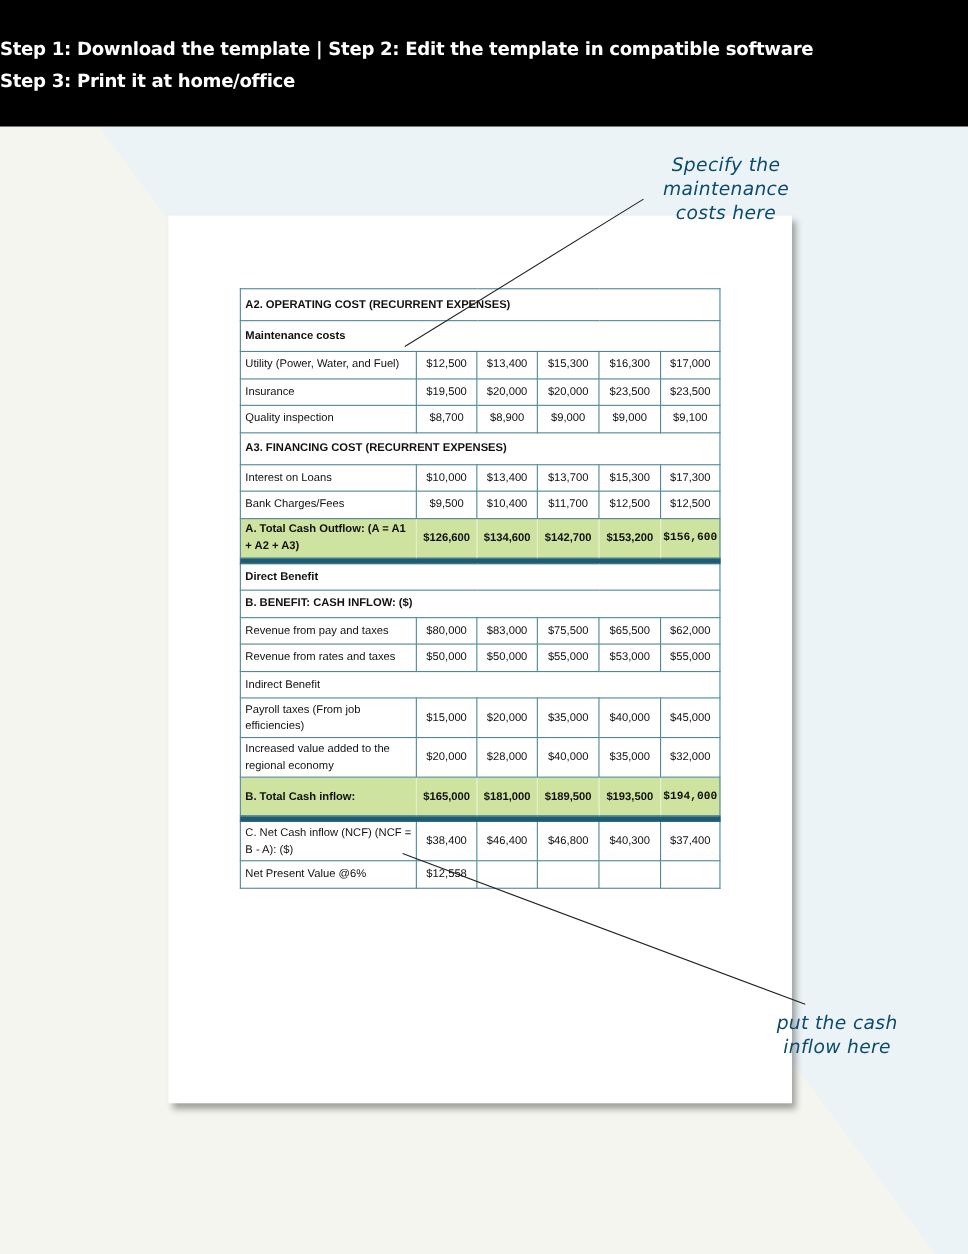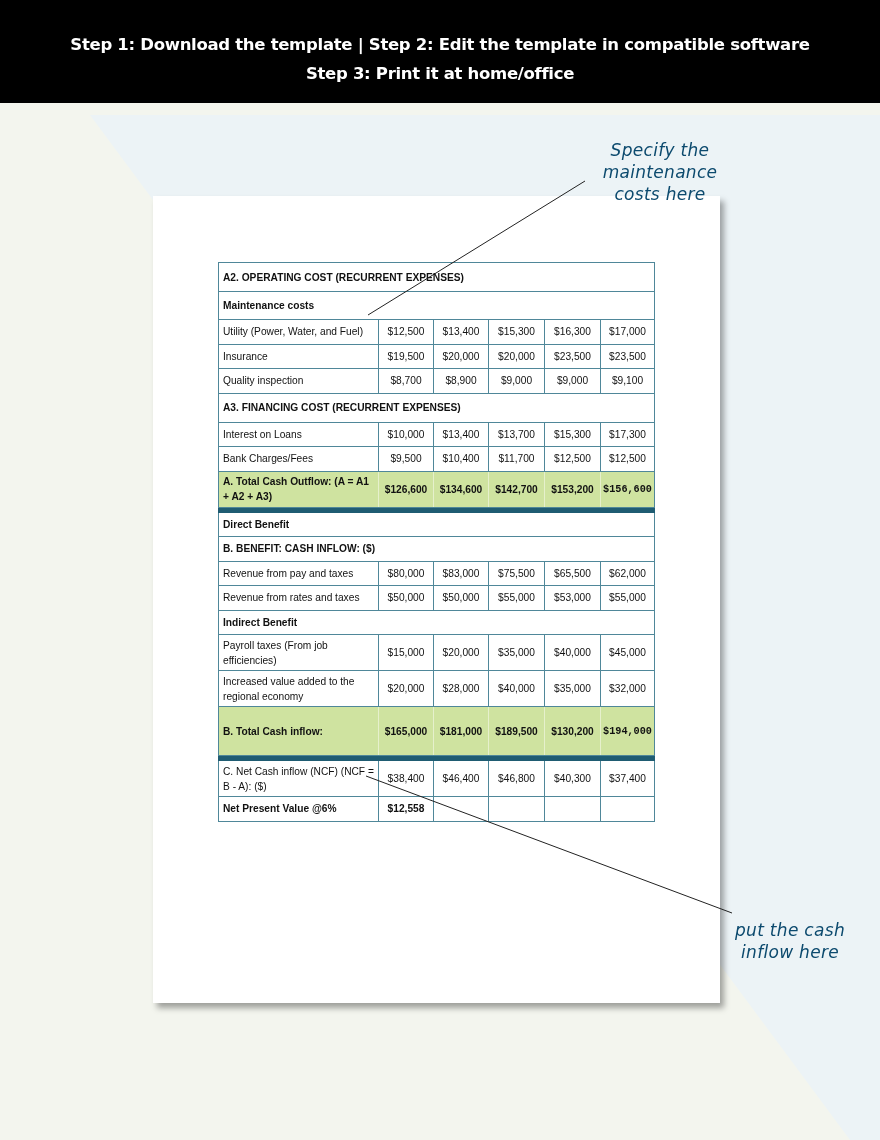--- a/index.html
+++ b/index.html
@@ -5,22 +5,22 @@
   * { box-sizing: border-box; margin: 0; padding: 0; }
   html, body { width: 880px; height: 1140px; overflow: hidden; }
   body { position: relative; font-family: "DejaVu Sans", sans-serif; background: #f3f5ee; }
   .bg-blue2 {
     position: absolute; left: 0; top: 0; width: 880px; height: 1140px;
     background: #ecf3f6;
     clip-path: polygon(90px 115px, 880px 115px, 880px 1140px, 850px 1140px);
   }
 
   .banner {
-    position: absolute; left: 0; top: 0; width: 880px; height: 103px;
-    background: #000; color: #fff; text-align: center;
+    position: absolute; left: 0; top: 0; width: 880px; height: 115px;
+    background: #000; color: #fff; 
     font-family: "DejaVu Sans", sans-serif; font-weight: bold;
     font-size: 16.5px; letter-spacing: -0.3px;
     padding-top: 30px; line-height: 29px;
   }
 
   .page {
     position: absolute; left: 153px; top: 196px; width: 567px; height: 807px;
     background: #fff;
     box-shadow: 4px 5px 6px rgba(0,0,0,0.35);
   }
@@ -30,34 +30,34 @@
     border-collapse: collapse; table-layout: fixed;
     font-family: "Liberation Sans", sans-serif; font-size: 10.2px; color: #111;
   }
   table.cba td {
     border: 1.5px solid #4f8799; padding: 2px 4px; height: 24.5px;
     vertical-align: middle; line-height: 15px;
   }
   table.cba td.num { text-align: center; padding: 2px 1px; }
   table.cba tr.section td { font-weight: bold; height: 29px; }
   table.cba tr.sub td { font-weight: bold; }
-  table.cba tr.sub2 td { font-weight: bold; }
+  table.cba tr.sub2 td { font-weight: normal; }
   table.cba tr.total td { background: #cfe3a0; font-weight: bold; border-color: #4f8799; border-right-color: #e6f0cc; }
   table.cba tr.total td:first-child { border-left-color: #4f8799; }
   table.cba tr.total td:last-child { border-right-color: #4f8799; font-family: Liberation Mono, monospace; }
   table.cba tr.divider td { height: 5px; padding: 0; background: #1f5c72; border-color: #1f5c72; }
   table.cba tr.tall td { height: 36px; }
-  table.cba tr.bold td { font-weight: bold; }
+  table.cba tr.bold td { font-weight: normal; }
 
   .annot {
     position: absolute; font-style: italic; color: #0c4a6e; text-align: center;
     font-family: "DejaVu Sans", sans-serif; font-size: 17px; line-height: 22px; letter-spacing: 0.3px;
   }
   .annot-top { left: 585px; top: 139px; width: 150px; }
-  .annot-bottom { left: 715px; top: 919px; width: 150px; }
+  .annot-bottom { left: 686px; top: 919px; width: 150px; }
 
   svg.lines { position: absolute; left: 0; top: 0; width: 880px; height: 1140px; pointer-events: none; }
 </style>
 </head>
 <body>
 
 <div class="bg-blue2"></div>
 
 <div class="banner">
   <div>Step 1: Download the template | Step 2: Edit the template in compatible software</div>
@@ -171,25 +171,25 @@
     </tr>
     <tr class="tall">
       <td>Increased value added to the regional economy</td>
       <td class="num">$20,000</td>
       <td class="num">$28,000</td>
       <td class="num">$40,000</td>
       <td class="num">$35,000</td>
       <td class="num">$32,000</td>
     </tr>
     <tr class="total">
-      <td style="height:49px">B. Total Cash inflow:</td>
+      <td style="height:35px">B. Total Cash inflow:</td>
       <td class="num">$165,000</td>
       <td class="num">$181,000</td>
       <td class="num">$189,500</td>
-      <td class="num">$130,200</td>
+      <td class="num">$193,500</td>
       <td class="num">$194,000</td>
     </tr>
     <tr class="divider">
         <td colspan="6"></td>
       </tr>
     <tr class="tall">
       <td style="font-weight:normal">C. Net Cash inflow (NCF) (NCF = B - A): ($)</td>
       <td class="num">$38,400</td>
       <td class="num">$46,400</td>
       <td class="num">$46,800</td>

